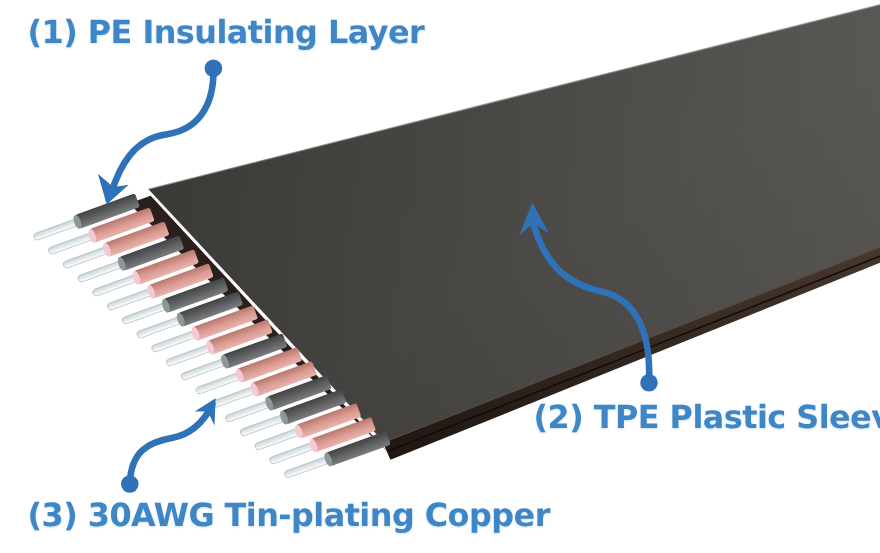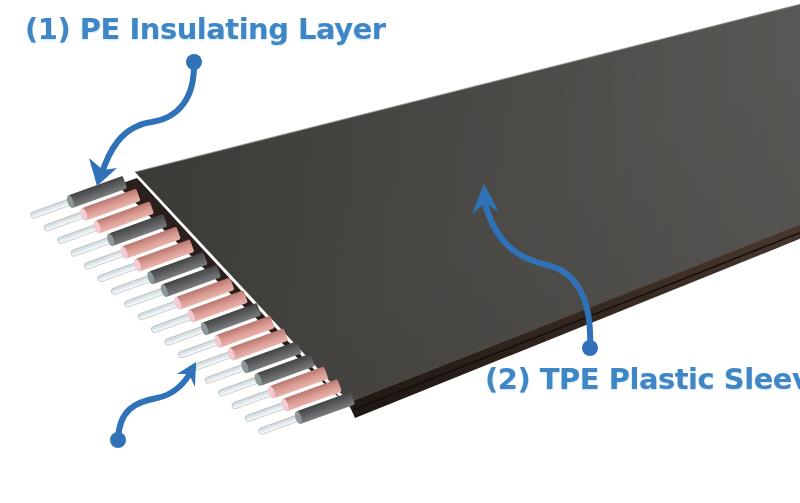--- a/index.html
+++ b/index.html
@@ -174,13 +174,14 @@
 
     <g>
       <circle cx="101" cy="440" r="8" fill="#2f72b8"></circle>
       <path d="M101,440 C102,410 118,402 140,398 C160,394 170,380 176,368" stroke="#2f72b8" stroke-width="6" fill="none" stroke-linecap="round"></path>
       <polygon points="179,362 160,374 172,374 178,387" fill="#2f72b8"></polygon>
     </g>
   </svg>
 
   <div class="label label-1">(1) PE Insulating Layer</div>
   <div class="label label-2">(2) TPE Plastic Sleeve</div>
+  <div class="label label-3">(3) 30AWG Tin-plating Copper</div>
 </div>
 
 </body></html>

